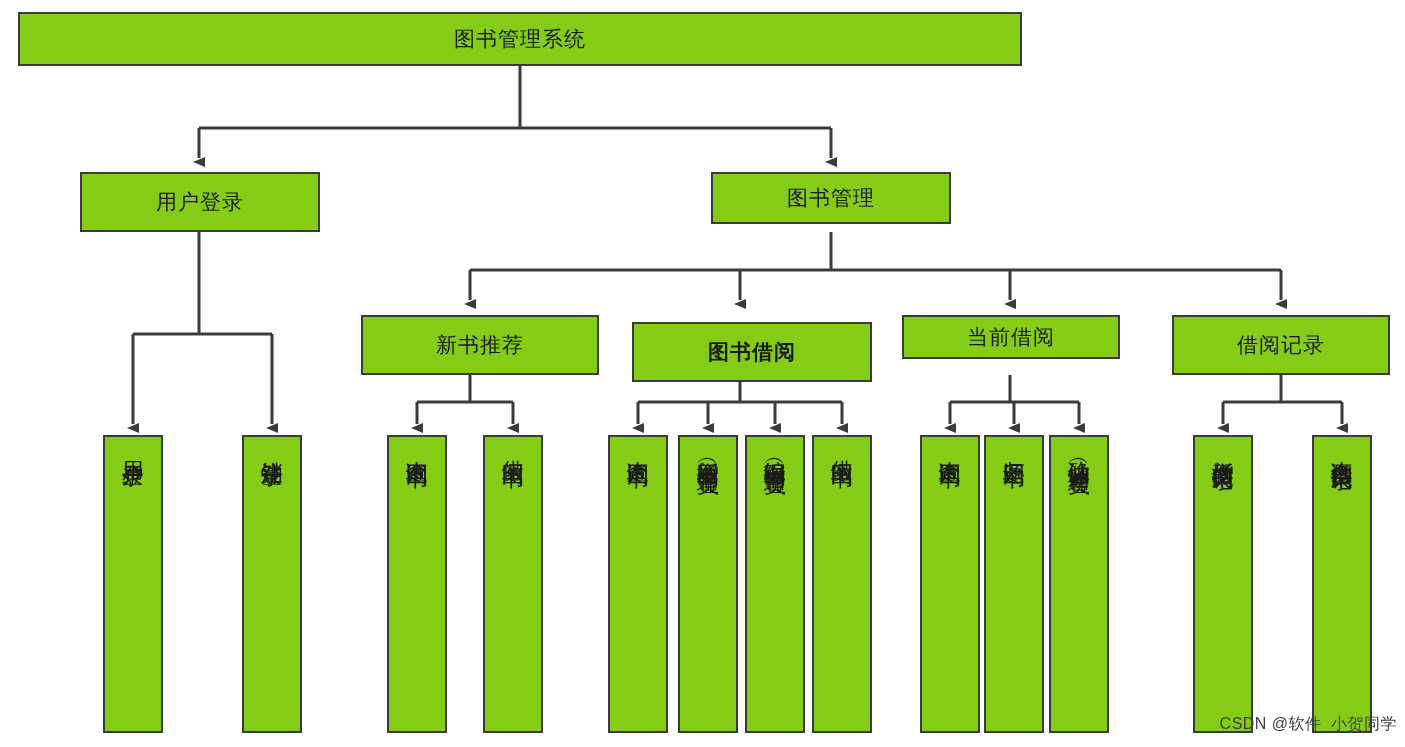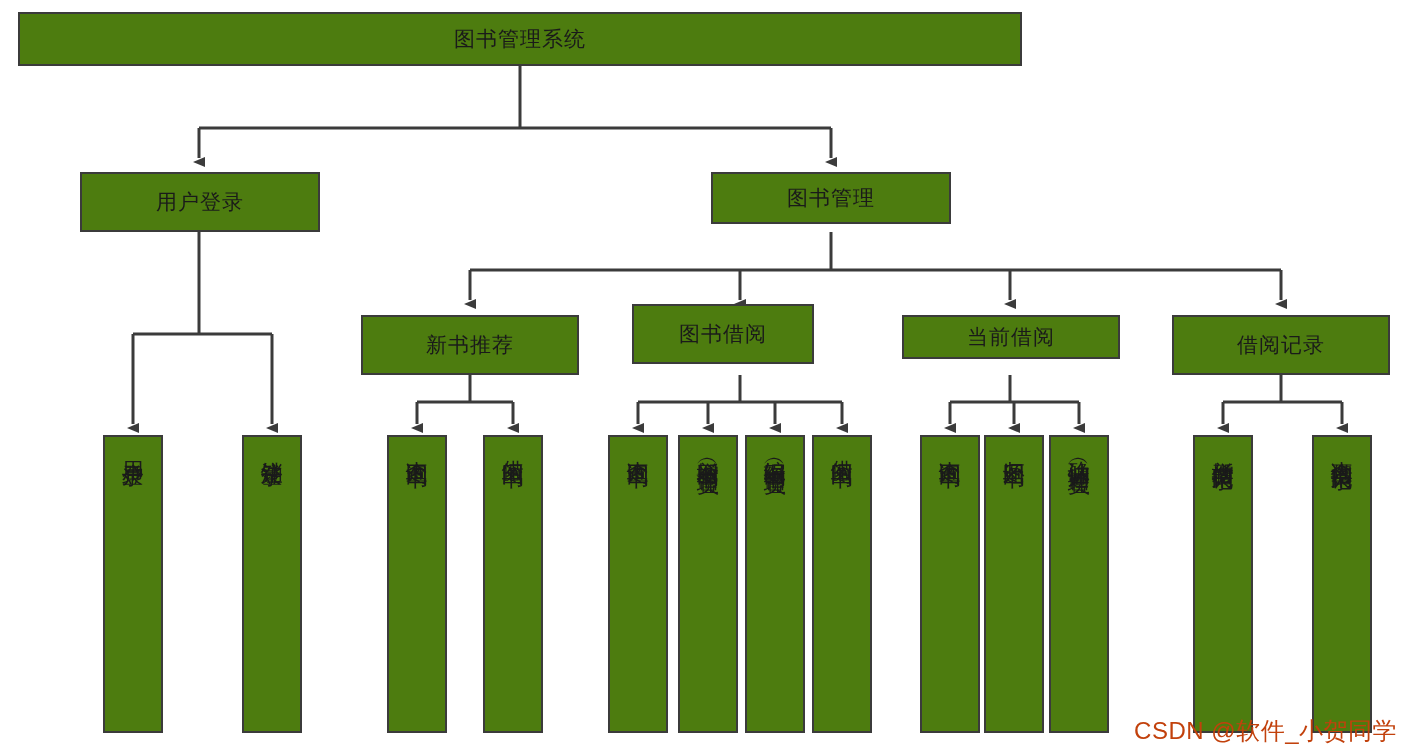--- a/index.html
+++ b/index.html
@@ -23,21 +23,21 @@
     position: absolute;
     left: 0;
     top: 0;
     width: 1405px;
     height: 747px;
     pointer-events: none;
   }
   .node {
     position: absolute;
     box-sizing: border-box;
-    background: #4d7c0f;
+    background: #84cc16;
     border: 2px solid #3b3b3b;
     display: flex;
     align-items: center;
     justify-content: center;
     color: #1a1a1a;
   }
   .node.horizontal {
     font-size: 21px;
     line-height: 1.2;
     letter-spacing: 1px;
@@ -55,23 +55,23 @@
   }
   .node.vertical > .vlabel {
     writing-mode: vertical-rl;
     text-orientation: upright;
     display: block;
     white-space: nowrap;
   }
   .watermark {
     position: absolute;
     right: 8px;
-    bottom: 0;
-    font-size: 24px;
-    color: #c2410c;
+    bottom: 12px;
+    font-size: 16px;
+    color: #404040;
     letter-spacing: 0.5px;
     white-space: nowrap;
   }
 </style>
 </head>
 <body>
 
 <div id="diagram-root">
 
   <svg class="connectors" viewBox="0 0 1405 747" xmlns="http://www.w3.org/2000/svg">
@@ -128,24 +128,24 @@
     <span>图书管理系统</span>
   </div>
 
   <div class="node horizontal" style="left:80px; top:172px; width:240px; height:60px;">
     <span>用户登录</span>
   </div>
   <div class="node horizontal" style="left:711px; top:172px; width:240px; height:52px;">
     <span>图书管理</span>
   </div>
 
-  <div class="node horizontal" style="left:361px; top:315px; width:218px; height:60px;">
+  <div class="node horizontal" style="left:361px; top:315px; width:238px; height:60px;">
     <span>新书推荐</span>
   </div>
-  <div class="node horizontal" style="left:632px; top:304px; width:182px; height:60px;">
+  <div class="node horizontal" style="left:632px; top:322px; width:240px; height:60px;font-weight:bold;">
     <span>图书借阅</span>
   </div>
   <div class="node horizontal" style="left:902px; top:315px; width:218px; height:44px;">
     <span>当前借阅</span>
   </div>
   <div class="node horizontal" style="left:1172px; top:315px; width:218px; height:60px;">
     <span>借阅记录</span>
   </div>
 
   <div class="node vertical" style="left:103px; top:435px; width:60px; height:298px;">

